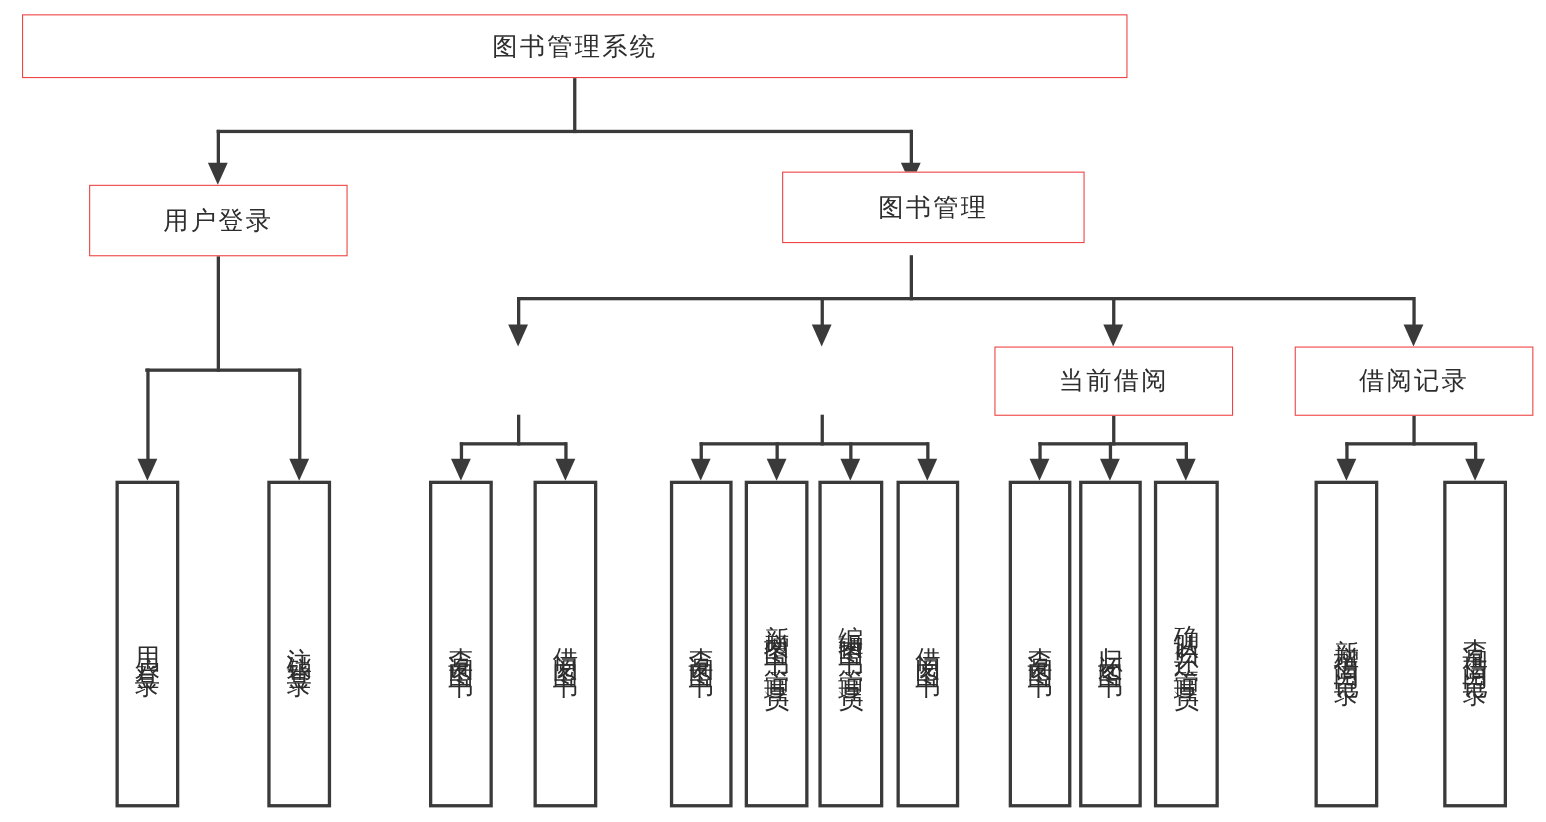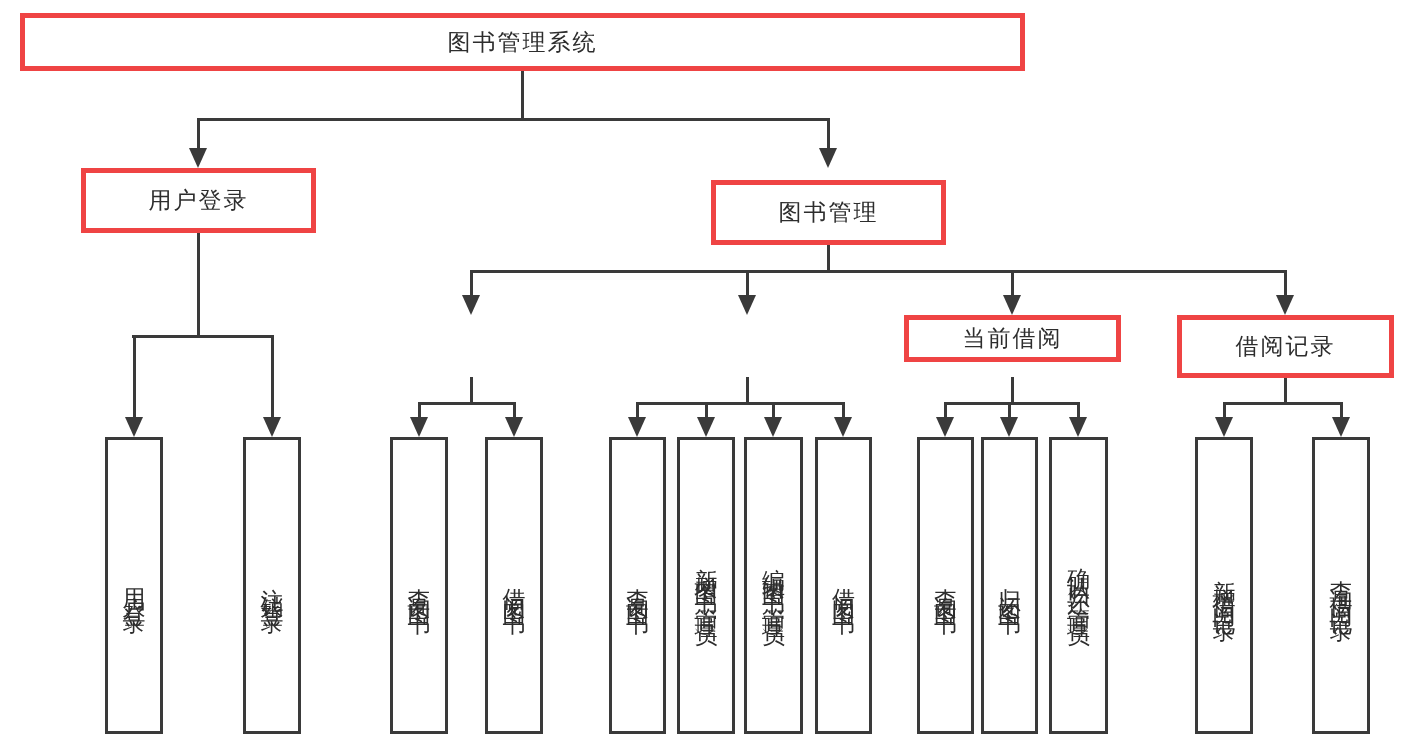--- a/index.html
+++ b/index.html
@@ -9,21 +9,21 @@
     position: relative;
     width: 1405px;
     height: 747px;
     background: #ffffff;
     overflow: hidden;
     color: #2d2d2d;
   }
   .box {
     position: absolute;
     background: #ffffff;
-    border: 5px solid #ef4444;
+    border: 1px solid #ef4444;
     display: flex;
     align-items: center;
     justify-content: center;
     z-index: 2;
   }
   .box .hlabel {
     font-size: 23px;
     letter-spacing: 2px;
     color: #2d2d2d;
     white-space: nowrap;
@@ -74,25 +74,25 @@
 
 <div id="stage">
 
   <div class="box" style="left:20px; top:13px; width:1005px; height:58px;">
     <span class="hlabel">图书管理系统</span>
   </div>
 
   <div class="box" style="left:81px; top:168px; width:235px; height:65px;">
     <span class="hlabel">用户登录</span>
   </div>
-  <div class="box" style="left:711px; top:180px; width:235px; height:65px;text-align:right;">
+  <div class="box" style="left:711px; top:156px; width:275px; height:65px;text-align:right;">
     <span class="hlabel">图书管理</span>
   </div>
 
-  <div class="box" style="left:904px; top:315px; width:217px; height:47px;align-items:center;">
+  <div class="box" style="left:904px; top:315px; width:217px; height:63px;align-items:center;">
     <span class="hlabel">当前借阅</span>
   </div>
   <div class="box" style="left:1177px; top:315px; width:217px; height:63px;">
     <span class="hlabel">借阅记录</span>
   </div>
 
   <div class="vbox" style="left:105px; width:58px;">
     <span class="vlabel">用户登录</span>
   </div>
   <div class="vbox" style="left:243px; width:58px;">

